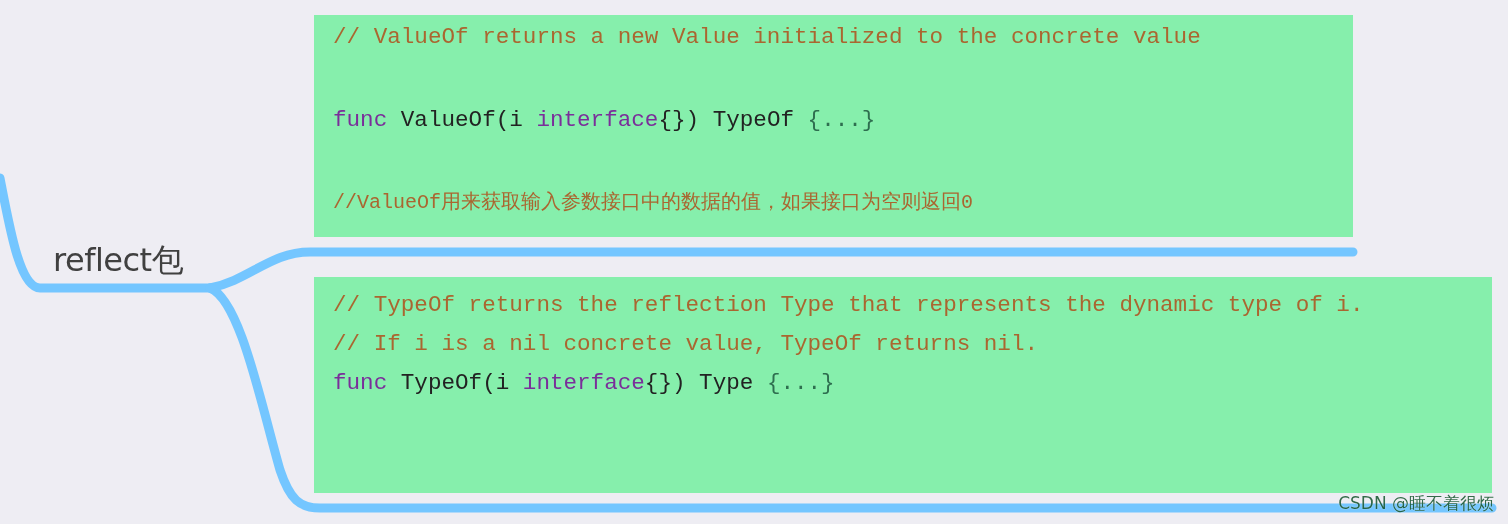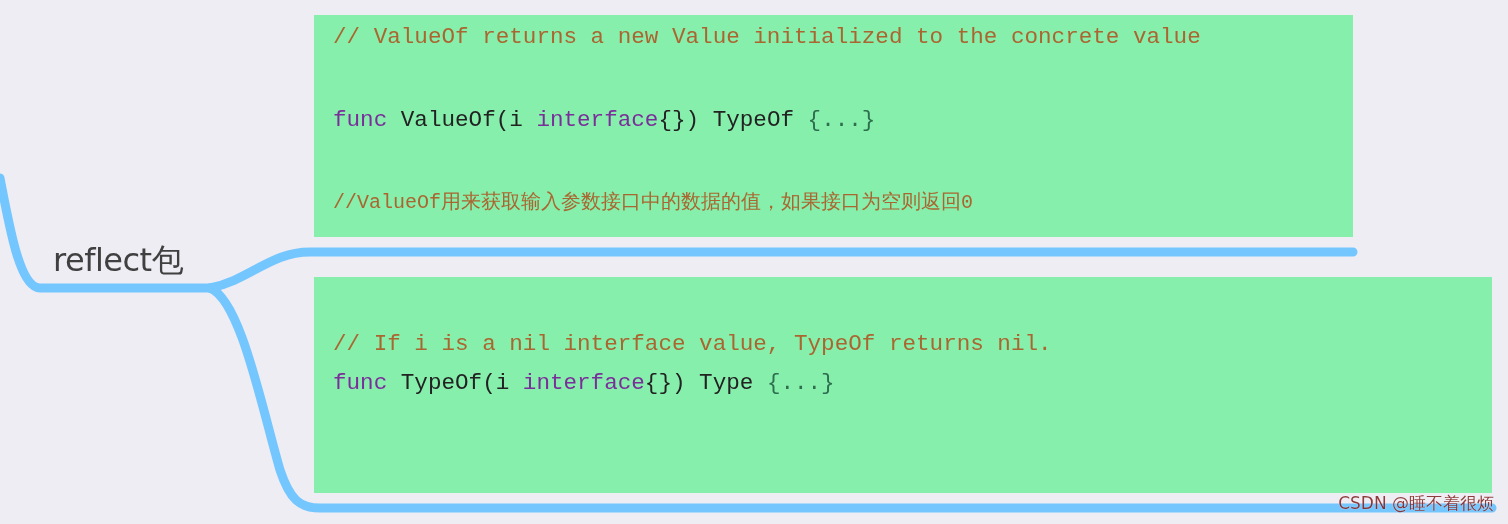--- a/index.html
+++ b/index.html
@@ -62,21 +62,21 @@
     .cn-comment {
       font-family: "Liberation Mono", "DejaVu Sans", monospace;
       font-size: 20px;
       color: #aa6630;
     }
     .watermark {
       position: absolute;
       right: 14px;
       top: 492px;
       font-size: 17px;
-      color: #7f1d1d;
+      color: #14532d;
       font-family: "DejaVu Sans", sans-serif;
       opacity: 0.85;
       white-space: nowrap;
       text-shadow: 0 0 1px #ffffff;
     }
   </style>
 </head>
 <body>
 
 <svg class="connectors" viewBox="0 0 1508 524" xmlns="http://www.w3.org/2000/svg">
@@ -90,17 +90,18 @@
 
 <div class="node-label">reflect包</div>
 
 <div class="code-card card-1">
   <div class="code-line" style="top:8px;">// ValueOf returns a new Value initialized to the concrete value</div>
   <div class="code-line" style="top:91px;"><span class="kw">func</span><span class="ident"> ValueOf(i </span><span class="kw">interface</span><span class="ident">{}) TypeOf </span><span class="ellipsis">{...}</span></div>
   <div class="code-line cn-comment" style="top:174px;">//ValueOf用来获取输入参数接口中的数据的值，如果接口为空则返回0</div>
 </div>
 
 <div class="code-card card-2">
-  <div class="code-line" style="top:53px;">// If i is a nil interface value, TypeOf returns nil.</div>
+  <div class="code-line" style="top:14px;">// TypeOf returns the reflection Type that represents the dynamic type of i.</div>
+  <div class="code-line" style="top:53px;">// If i is a nil concrete value, TypeOf returns nil.</div>
   <div class="code-line" style="top:92px;text-align:right;"><span class="kw">func</span><span class="ident"> TypeOf(i </span><span class="kw">interface</span><span class="ident">{}) Type </span><span class="ellipsis">{...}</span></div>
 </div>
 
 <div class="watermark">CSDN @睡不着很烦</div>
 
 </body></html>

